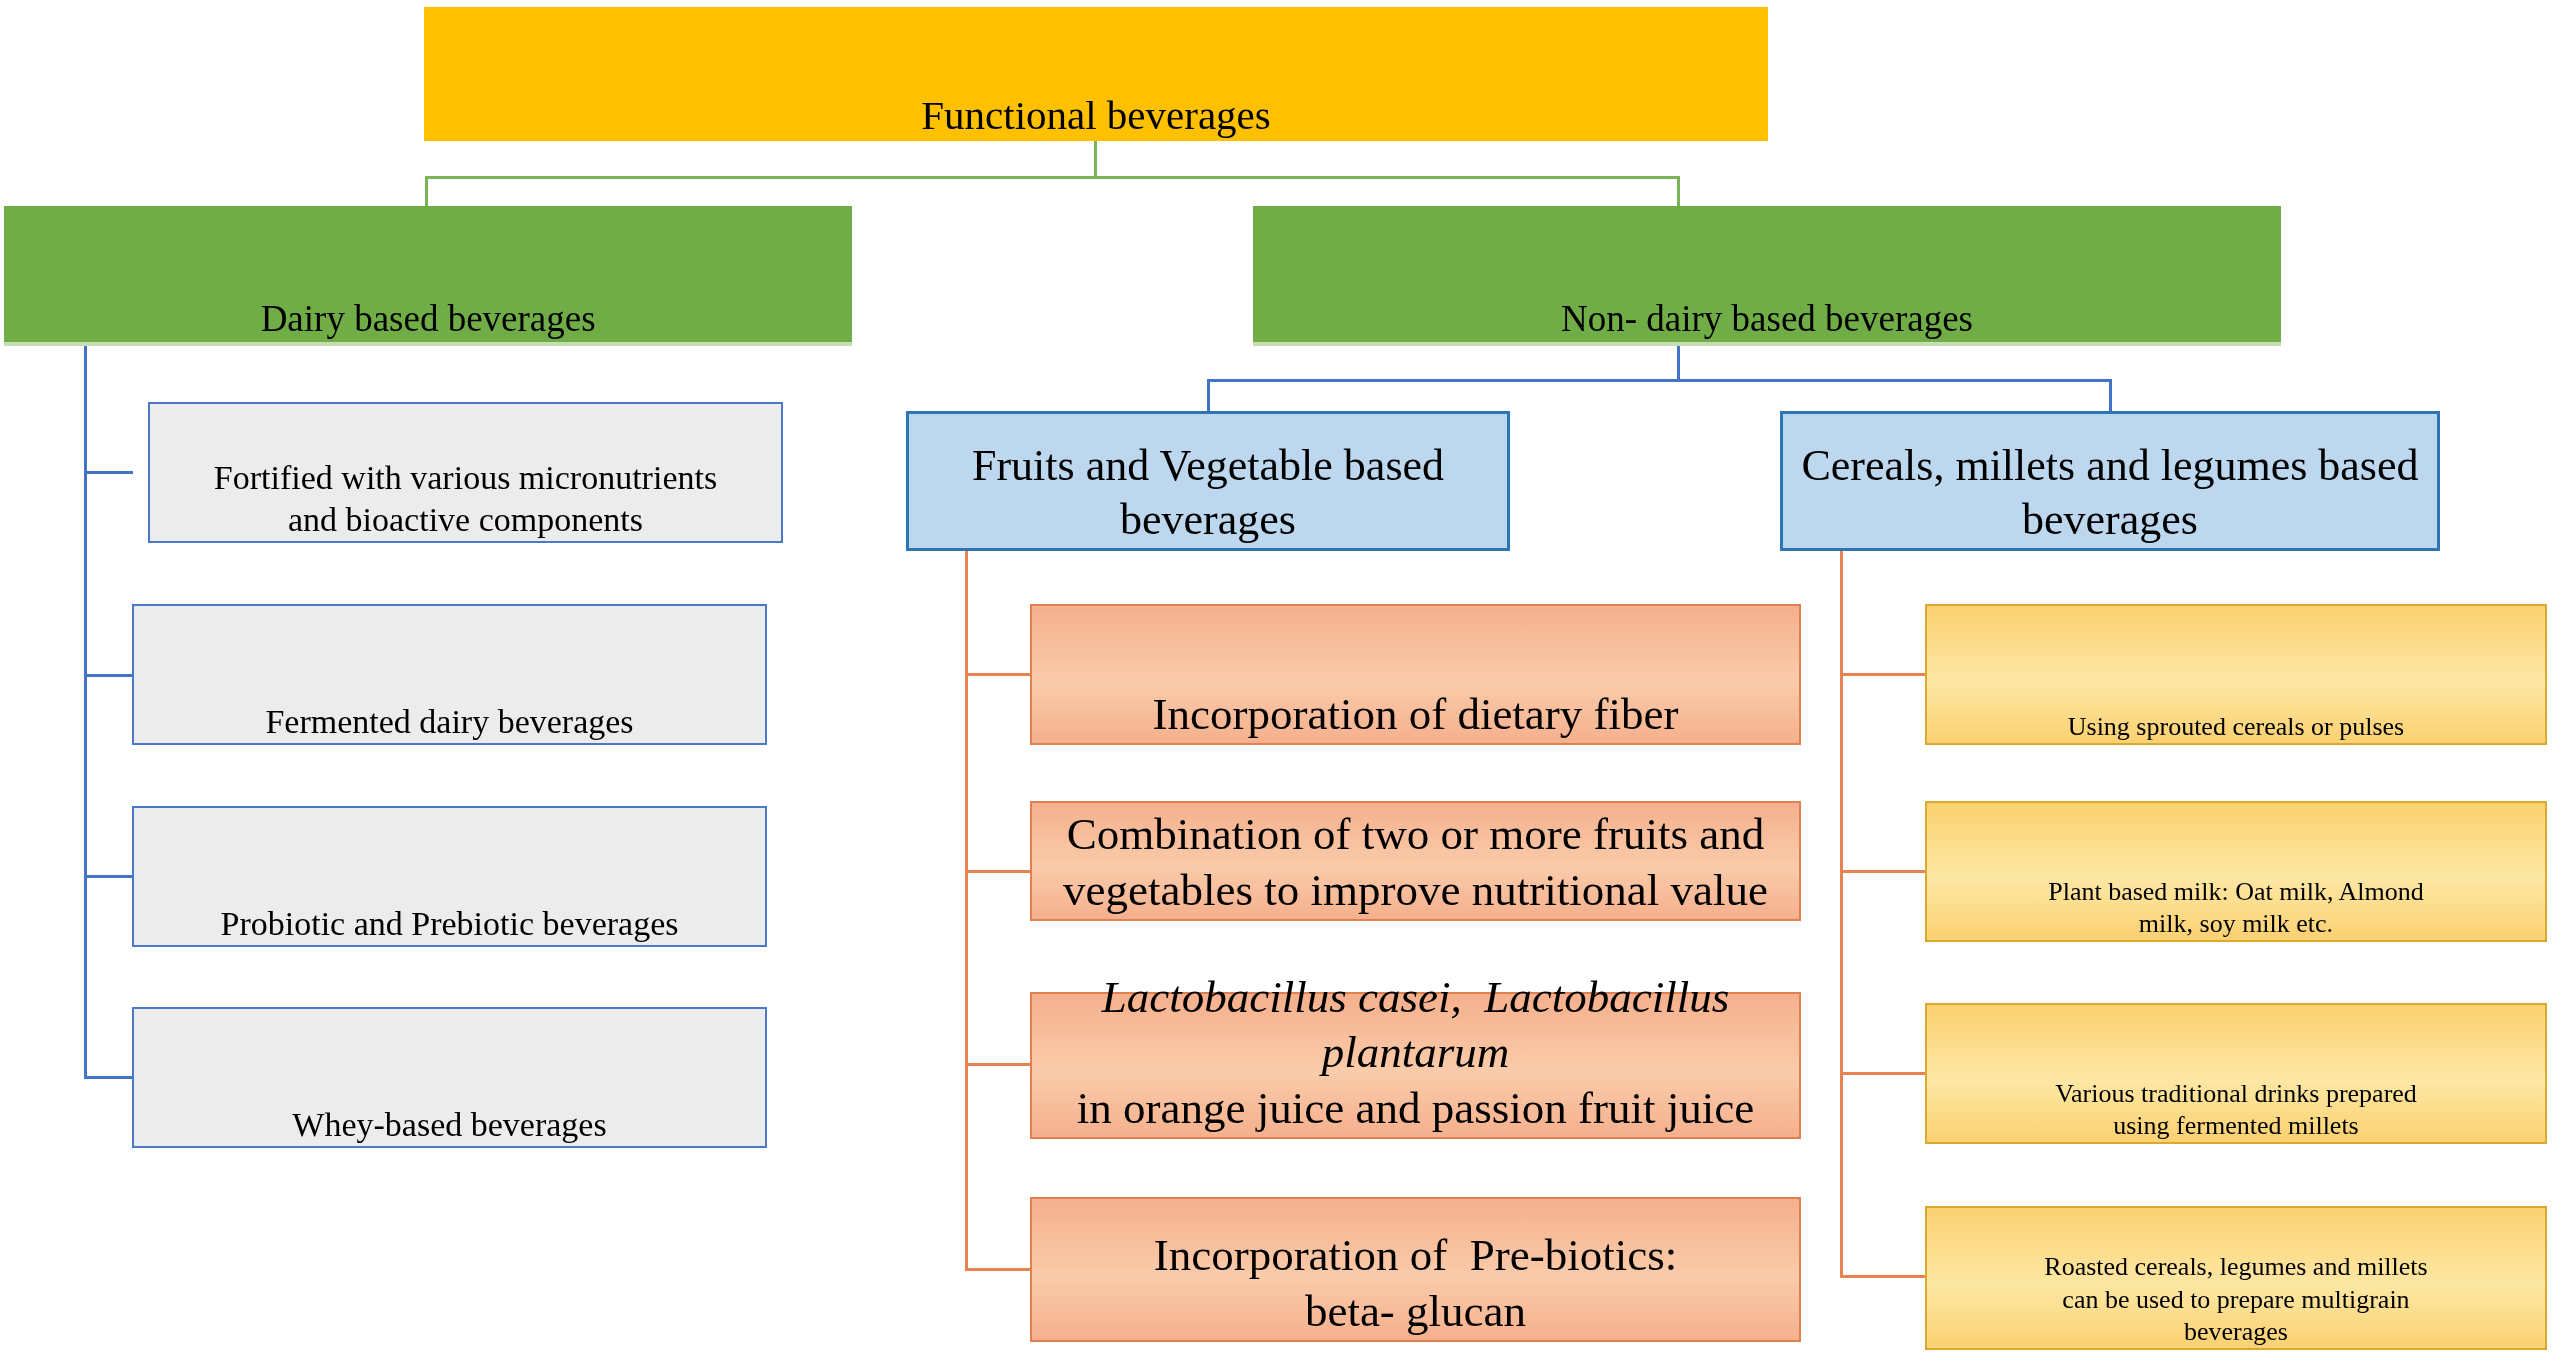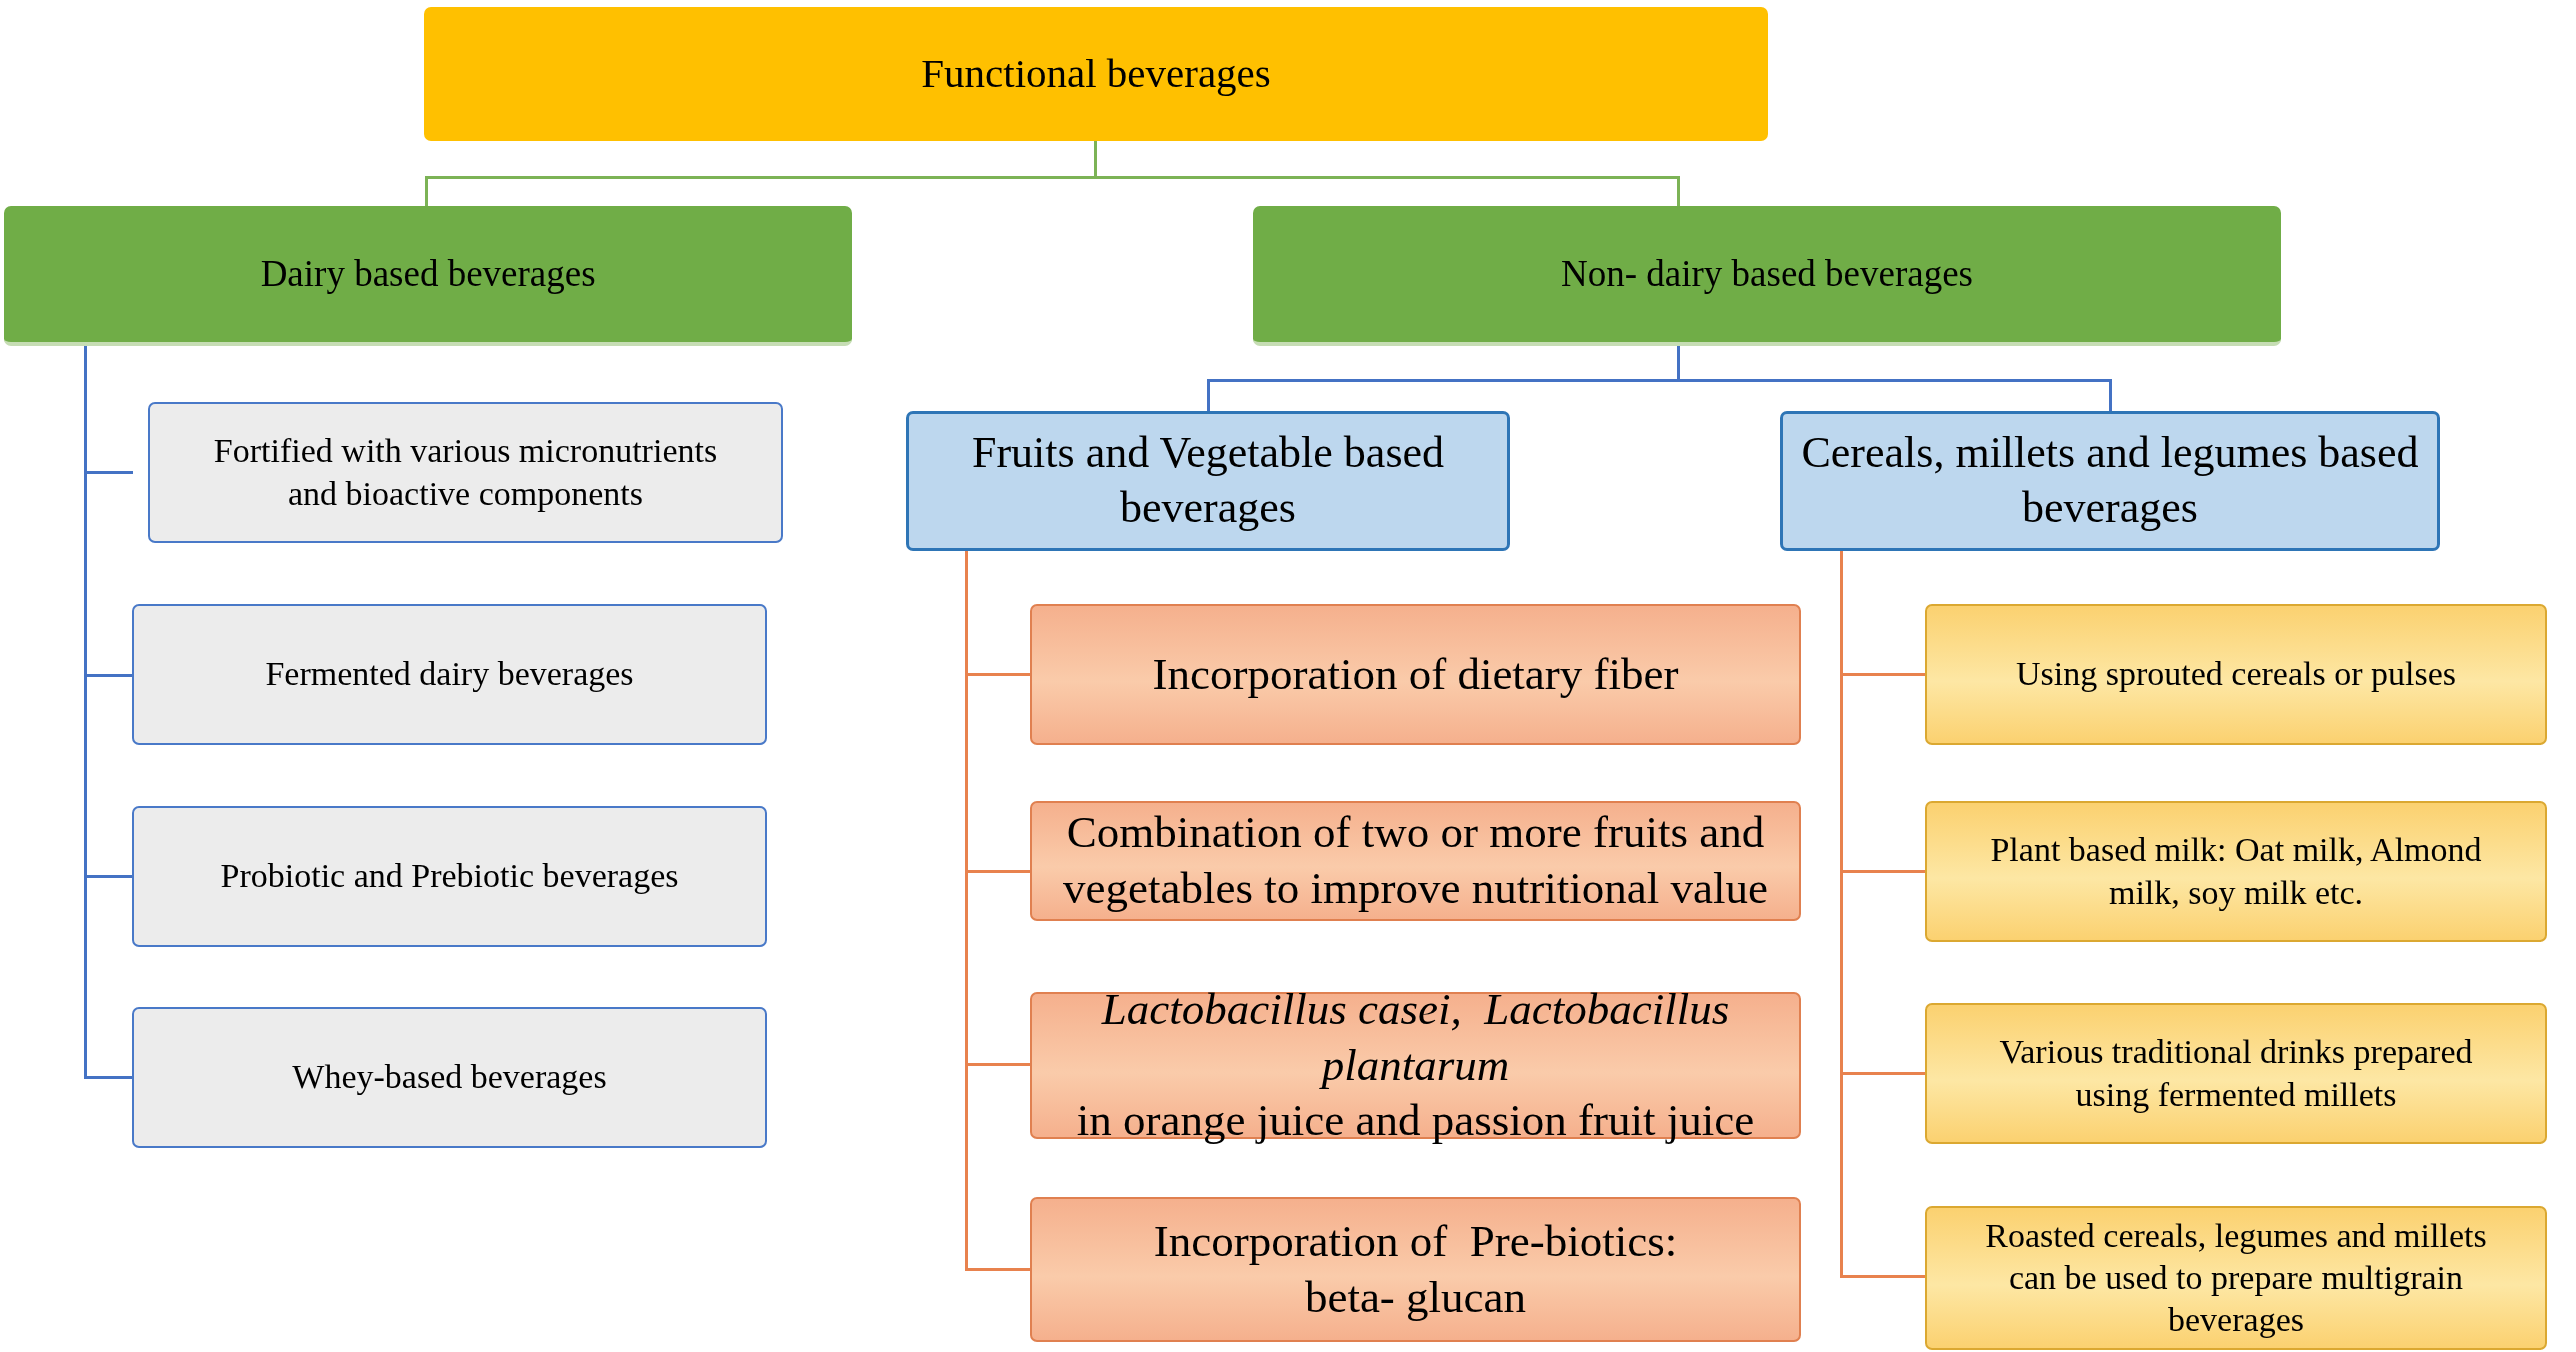--- a/index.html
+++ b/index.html
@@ -5,24 +5,23 @@
   html,body{margin:0;padding:0;background:#ffffff;}
   .canvas{
     position:relative;
     width:2576px;height:1352px;
     background:#ffffff;
     font-family:"Liberation Serif","DejaVu Serif",serif;
     color:var(--text,#000000);
   }
   .node{
     position:absolute;
-    display:flex;align-items:center;justify-content:center;
+    display:flex;align-items:flex-end;justify-content:center;
     text-align:center;
     box-sizing:border-box;
-    border-radius:7px;
   }
   .txt{width:100%;}
   .line{white-space:pre-wrap;line-height:1.24;}
   .it{font-style:italic;}
 
   .amber{background:var(--amber,#FFC000);font-size:41px;}
   .green{
     background:var(--green,#70AD47);
     border-bottom:4.1px solid var(--green-edge,#C6DDB4);
     font-size:37px;
@@ -39,21 +38,21 @@
     font-size:44px;
   }
   .salmon{
     background:linear-gradient(180deg,var(--salmon-top,#F5B08D) 0%,var(--salmon-mid,#FACBAA) 55%,var(--salmon-top,#F5B08D) 100%);
     border:2px solid var(--salmon-border,#E08050);
     font-size:45px;
   }
   .gold{
     background:linear-gradient(180deg,var(--gold-top,#FBD170) 0%,var(--gold-mid,#FDE7A4) 55%,var(--gold-top,#FBD170) 100%);
     border:2px solid var(--gold-border,#DBA831);
-    font-size:34px;
+    font-size:26px;
   }
 
   .cline{position:absolute;}
   .lg{background:var(--line-green,#7CB356);}
   .lb{background:var(--line-blue,#4472C4);}
   .lo{background:var(--line-orange,#E8824E);}
 </style>
 </head>
 <body>
 

